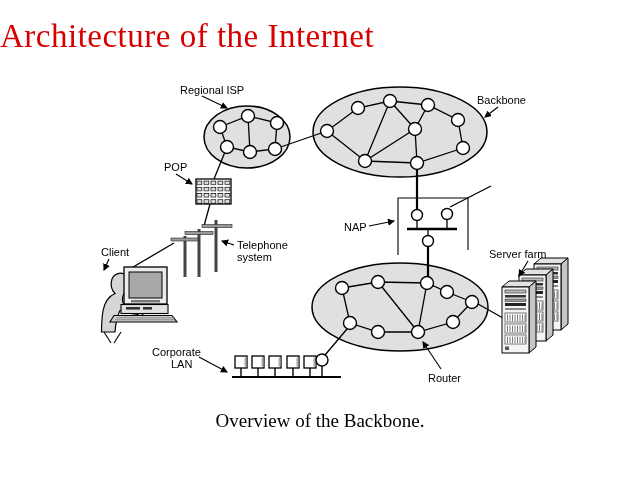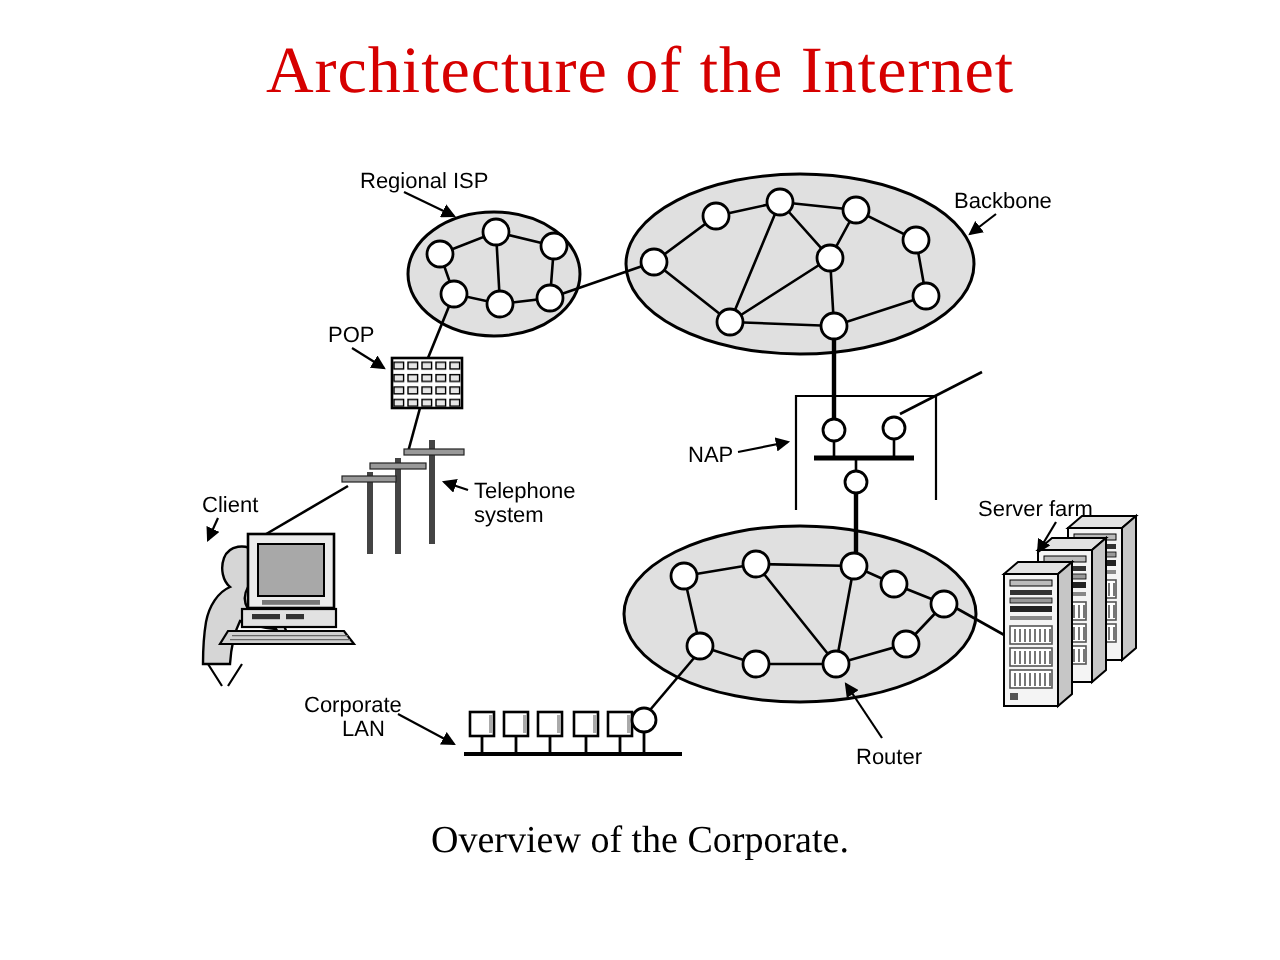--- a/index.html
+++ b/index.html
@@ -1,21 +1,21 @@
 <!DOCTYPE html>
 <html><head>
 <meta charset="utf-8">
 <style>
   html,body{margin:0;padding:0;}
   body{
     width:640px;height:480px;position:relative;background:#ffffff;
     font-family:"Liberation Sans", sans-serif;overflow:hidden;
   }
   .slide-title{
-    position:absolute;top:18px;left:0;width:640px;text-align:center;
+    position:absolute;top:18px;left:0;width:640px;text-align:left;
     font-family:"Liberation Serif", serif;font-size:33px;font-weight:400;
     color:#d60000;letter-spacing:0.5px;
   }
   .slide-caption{
     position:absolute;top:410px;left:0;width:640px;text-align:center;
     font-family:"Liberation Serif", serif;font-size:19px;color:#000;
   }
   svg.diagram{position:absolute;left:0;top:0;}
   svg text{font-family:"Liberation Sans", sans-serif;font-size:11px;fill:#000;}
   .edge{stroke:#000;stroke-width:1.3;fill:none;}
@@ -214,13 +214,13 @@
 
     <text x="152" y="356">Corporate</text>
     <text x="171" y="368">LAN</text>
     <line class="callout" x1="199" y1="357" x2="227" y2="372" marker-end="url(#arw)"></line>
 
     <text x="428" y="382">Router</text>
     <line class="callout" x1="441" y1="369" x2="423" y2="342" marker-end="url(#arw)"></line>
   </g>
 </svg>
 
-<div class="slide-caption">Overview of the Corporate.</div>
+<div class="slide-caption">Overview of the Backbone.</div>
 
 </body></html>

